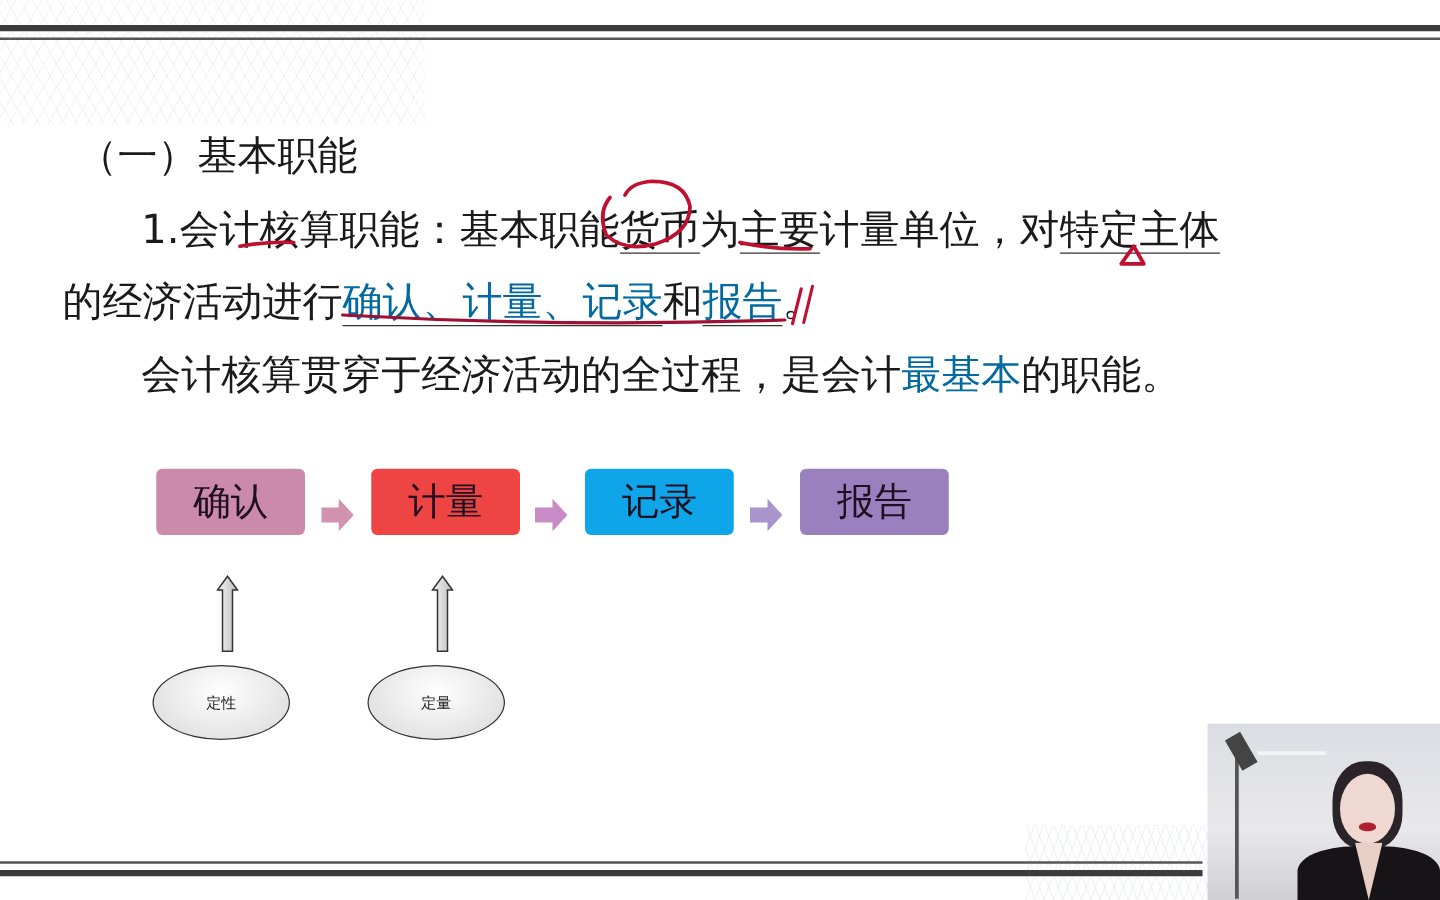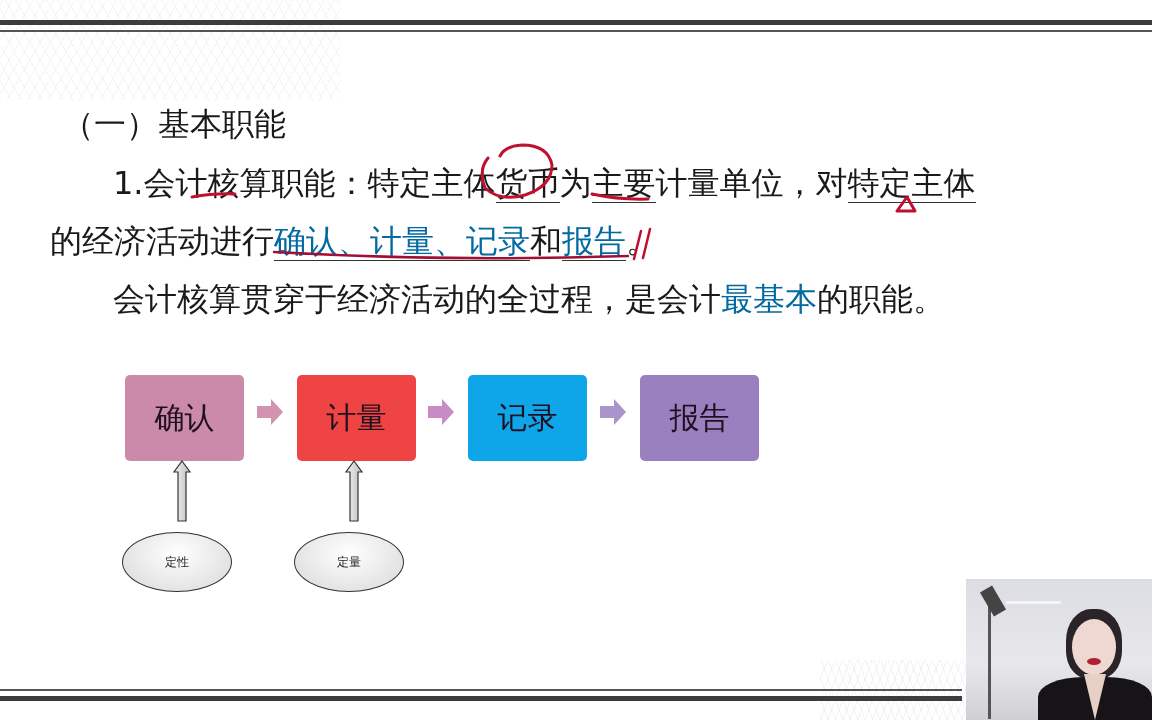--- a/index.html
+++ b/index.html
@@ -9,21 +9,21 @@
              background: repeating-linear-gradient(60deg, rgba(200,200,205,0.35) 0 1px, transparent 1px 9px),
                          repeating-linear-gradient(-60deg, rgba(200,200,205,0.35) 0 1px, transparent 1px 9px); }
   .pattern-br { position:absolute; left:820px; top:660px; width:150px; height:60px; opacity:0.5;
              background: repeating-linear-gradient(70deg, rgba(190,195,205,0.4) 0 1px, transparent 1px 7px),
                          repeating-linear-gradient(-70deg, rgba(190,195,205,0.4) 0 1px, transparent 1px 7px); }
   .rule-thick { position:absolute; left:0; right:0; height:5px; background:#3c3c3c; }
   .rule-thin { position:absolute; left:0; right:0; height:2px; background:#555; }
   .txt { position:absolute; font-size:32px; color:#1a1a1a; white-space:nowrap; letter-spacing:0px; }
   .red { color:#0369a1; }
   .ul { border-bottom:1.5px solid #333; }
-  .flow-box { position:absolute; top:375px; width:119px; height:86px; border-radius:5px;
+  .flow-box { position:absolute; top:375px; width:119px; height:53px; border-radius:5px;
               display:flex; align-items:center; justify-content:center; font-size:30px; color:#1e1020; }
   .chev { position:absolute; top:399px; width:26px; height:26px; }
   .up-arrow { position:absolute; top:460px; width:18px; height:62px; }
   .ellipse { position:absolute; top:532px; width:110px; height:60px; border-radius:50%;
              border:1.5px solid #333; background:radial-gradient(ellipse at 50% 35%, #ffffff 0%, #d8d8d8 100%);
              display:flex; align-items:center; justify-content:center; font-family:"DejaVu Serif",serif;
              font-size:12px; color:#222; box-sizing:border-box; }
   .webcam { position:absolute; left:966px; top:579px; width:186px; height:141px; overflow:hidden;
             background:linear-gradient(180deg,#dcdde2 0%,#e8e8ec 60%,#cfcfd4 100%); }
   svg.ink { position:absolute; left:0; top:0; pointer-events:none; }
@@ -33,21 +33,21 @@
 
 <div class="pattern"></div>
 <div class="pattern-br"></div>
 
 <div class="rule-thick" style="top:20px;"></div>
 <div class="rule-thin" style="top:30px;"></div>
 
 <div class="txt" style="left:62px; top:103px;">（一）基本职能</div>
 
 <div class="txt" style="left:113px; top:162px;">
-  <span>1.会计</span><span>核算</span><span>职能：特定主体</span><span class="ul">货币</span><span>为</span><span class="ul">主要</span><span>计量单位，对</span><span class="ul">特定主体</span>
+  <span>1.会计</span><span>核算</span><span>职能：基本职能</span><span class="ul">货币</span><span>为</span><span class="ul">主要</span><span>计量单位，对</span><span class="ul">特定主体</span>
 </div>
 
 <div class="txt" style="left:50px; top:220px;">
   <span>的经济活动进行</span><span class="red ul">确认、计量、记录</span><span>和</span><span class="red ul">报告</span><span>。</span>
 </div>
 
 <div class="txt" style="left:113px; top:278px;">
   <span>会计核算贯穿于经济活动的全过程，是会计</span><span class="red">最基本</span><span>的职能。</span>
 </div>
 

